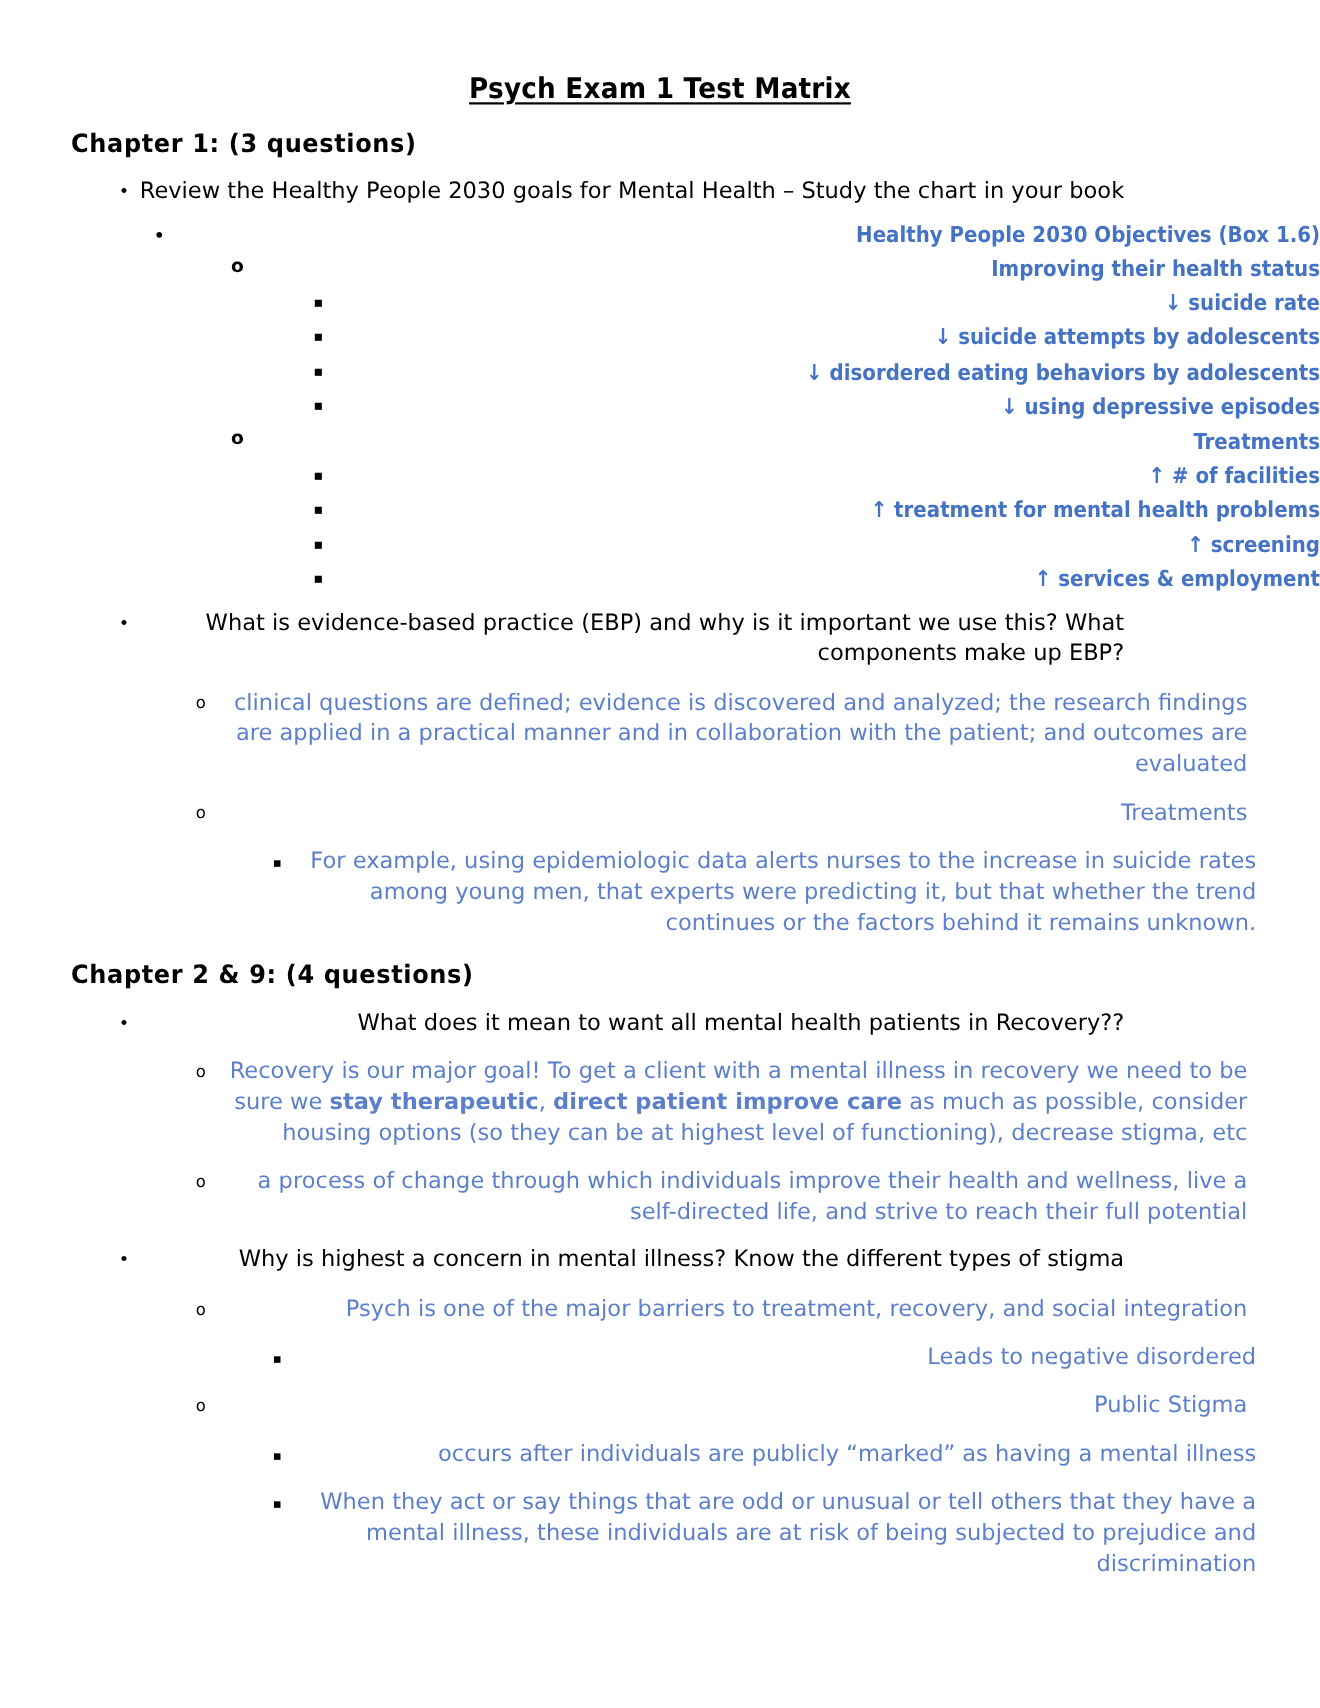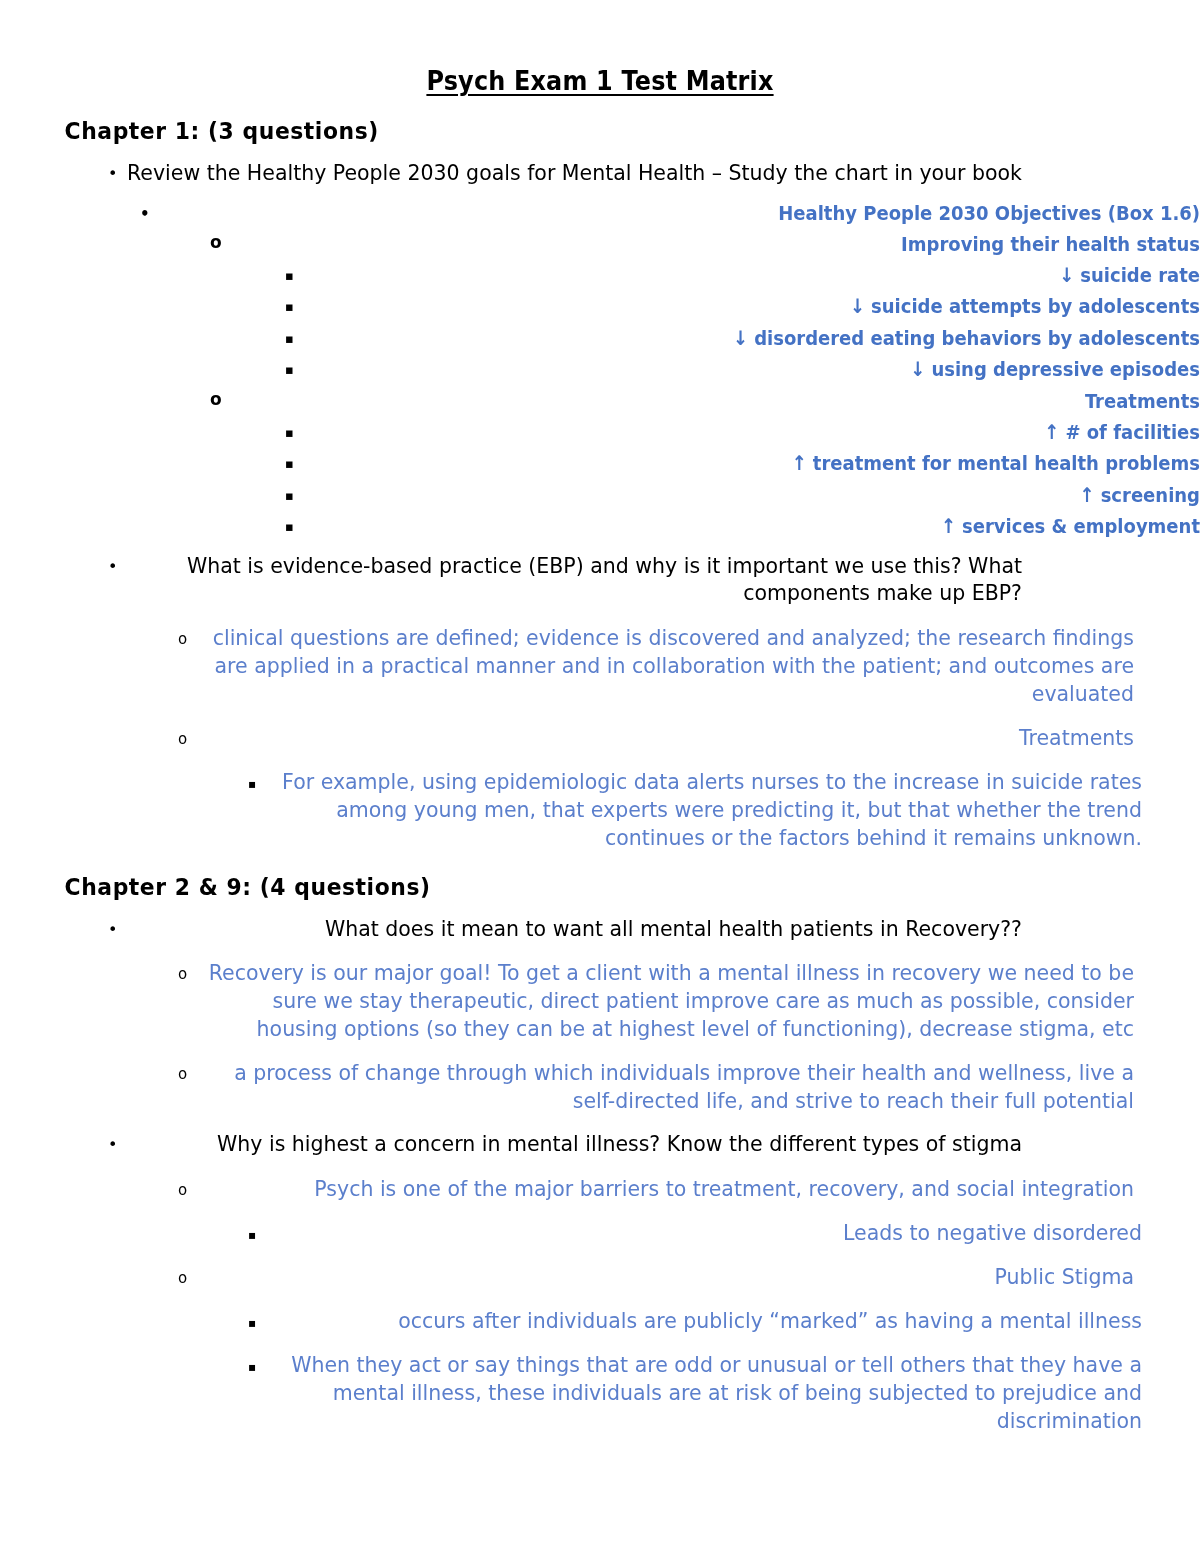--- a/index.html
+++ b/index.html
@@ -135,21 +135,21 @@
 
   .lvl3-blue {
     margin-left: 248px;
     padding-left: 24px;
     font-size: 20.5px;
     line-height: 28px;
     max-width: 870px;
   }
   .lvl3-blue .marker { font-size: 12px; color: #000; top: 2px; }
 
-  b.bold-blue { font-weight: normal; }
+  b.bold-blue { font-weight: bold; }
 </style>
 </head>
 <body>
 
 <div class="page">
 
   <h1 class="doc-title">Psych Exam 1 Test Matrix</h1>
 
   <div class="gap-title"></div>
 

